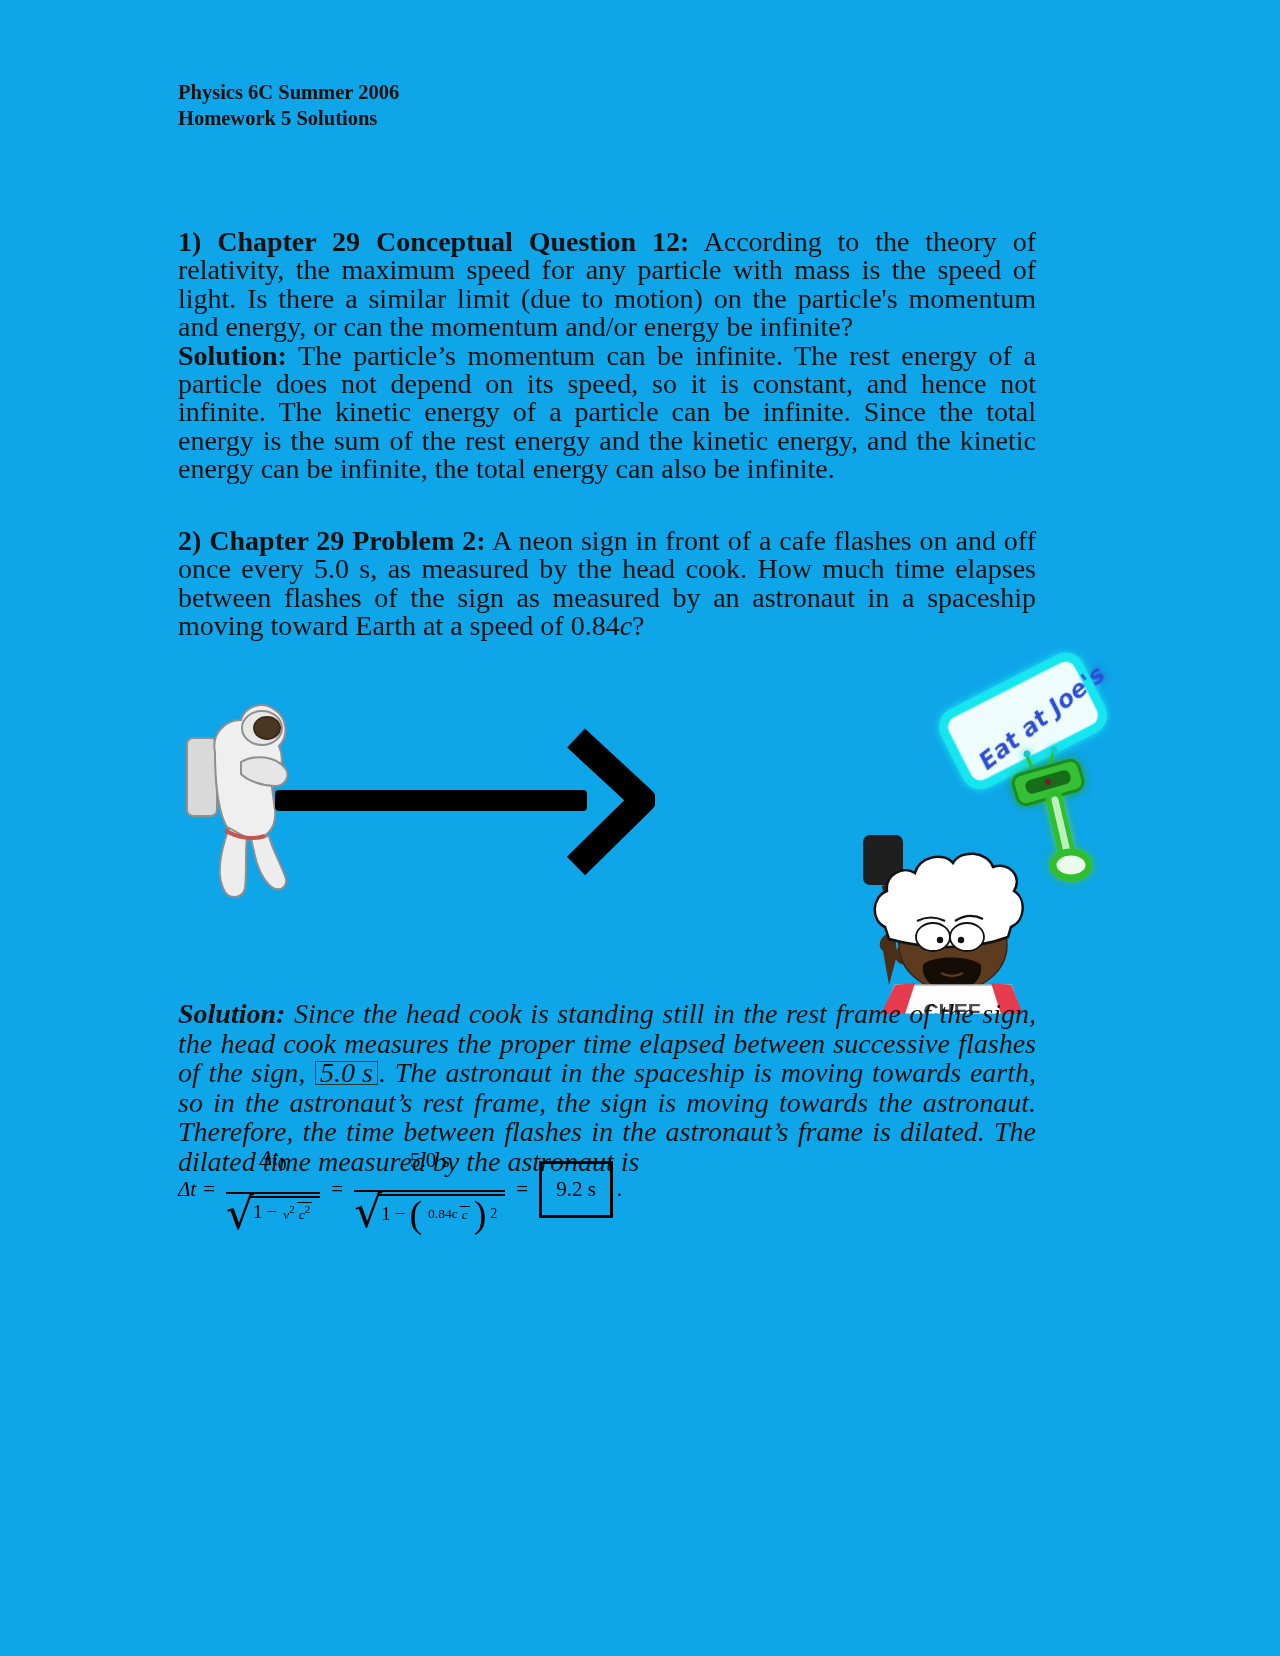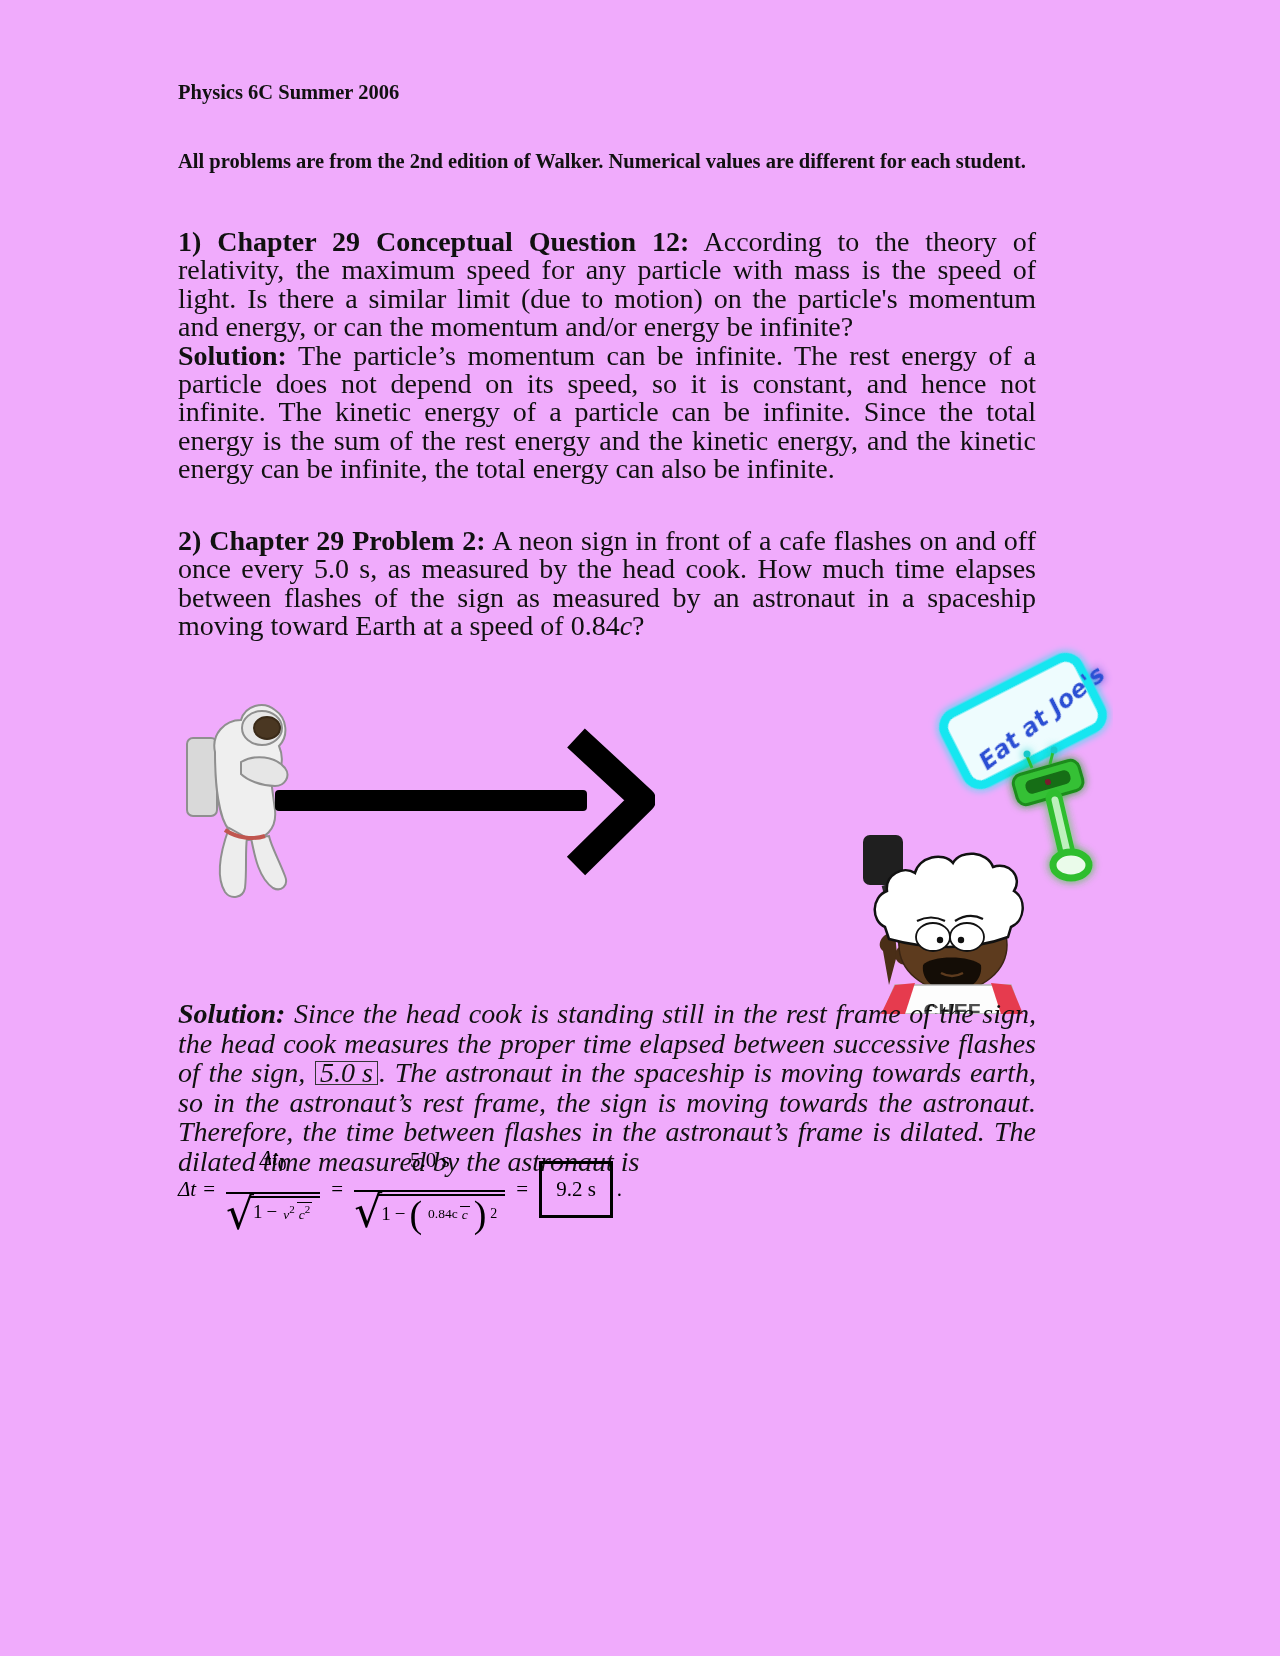--- a/index.html
+++ b/index.html
@@ -1,16 +1,16 @@
 <!DOCTYPE html>
 <html><head>
 <meta charset="utf-8">
 <style>
   html,body{margin:0;padding:0;background:#ffffff;}
-  .page{position:relative;width:1280px;height:1656px;background:#f0abfc;overflow:hidden;
+  .page{position:relative;width:1280px;height:1656px;background:#0ea5e9;overflow:hidden;
         font-family:"Liberation Serif",serif;color:#111;}
   .abs{position:absolute;}
   .col{width:858px;}
   .title{left:178px;top:80px;font-weight:bold;font-size:20.5px;line-height:25.5px;}
   .intro{left:178px;top:147px;font-weight:bold;font-size:20.5px;line-height:29px;text-align:justify;}
   .para{font-size:28px;line-height:28.4px;text-align:justify;}
   .p1{left:178px;top:228px;}
   .p2{left:178px;top:527px;}
   .sol2{left:178px;top:999px;line-height:29.5px;font-style:italic;}
   b{font-weight:bold;}
@@ -36,23 +36,23 @@
   .psup{font-size:14px;vertical-align:18px;}
   .result-box{border:3px solid #000;padding:13px 14px;margin:0 4px;font-size:21px;}
 </style>
 </head>
 <body>
 
 <div class="page">
 
   <div class="abs title col">
     <div>Physics 6C Summer 2006</div>
+    <div>Homework 5 Solutions</div>
   </div>
 
-  <div class="abs intro col">All problems are from the 2nd edition of Walker.  Numerical values are different for each student.</div>
 
   <div class="abs para p1 col">
     <b>1) Chapter 29 Conceptual Question 12:</b><span> According to the theory of relativity, the maximum speed for any particle with mass is the speed of light. Is there a similar limit (due to motion) on the particle's momentum and energy, or can the momentum and/or energy be infinite?</span><br>
     <b>Solution:</b><span> The particle’s momentum can be infinite. The rest energy of a particle does not depend on its speed, so it is constant, and hence not infinite. The kinetic energy of a particle can be infinite. Since the total energy is the sum of the rest energy and the kinetic energy, and the kinetic energy can be infinite, the total energy can also be infinite.</span>
   </div>
 
   <div class="abs para p2 col">
     <b>2) Chapter 29 Problem 2:</b><span> A neon sign in front of a cafe flashes on and off once every 5.0 s, as measured by the head cook. How much time elapses between flashes of the sign as measured by an astronaut in a spaceship moving toward Earth at a speed of 0.84</span><span class="ital">c</span><span>?</span>
   </div>
 

